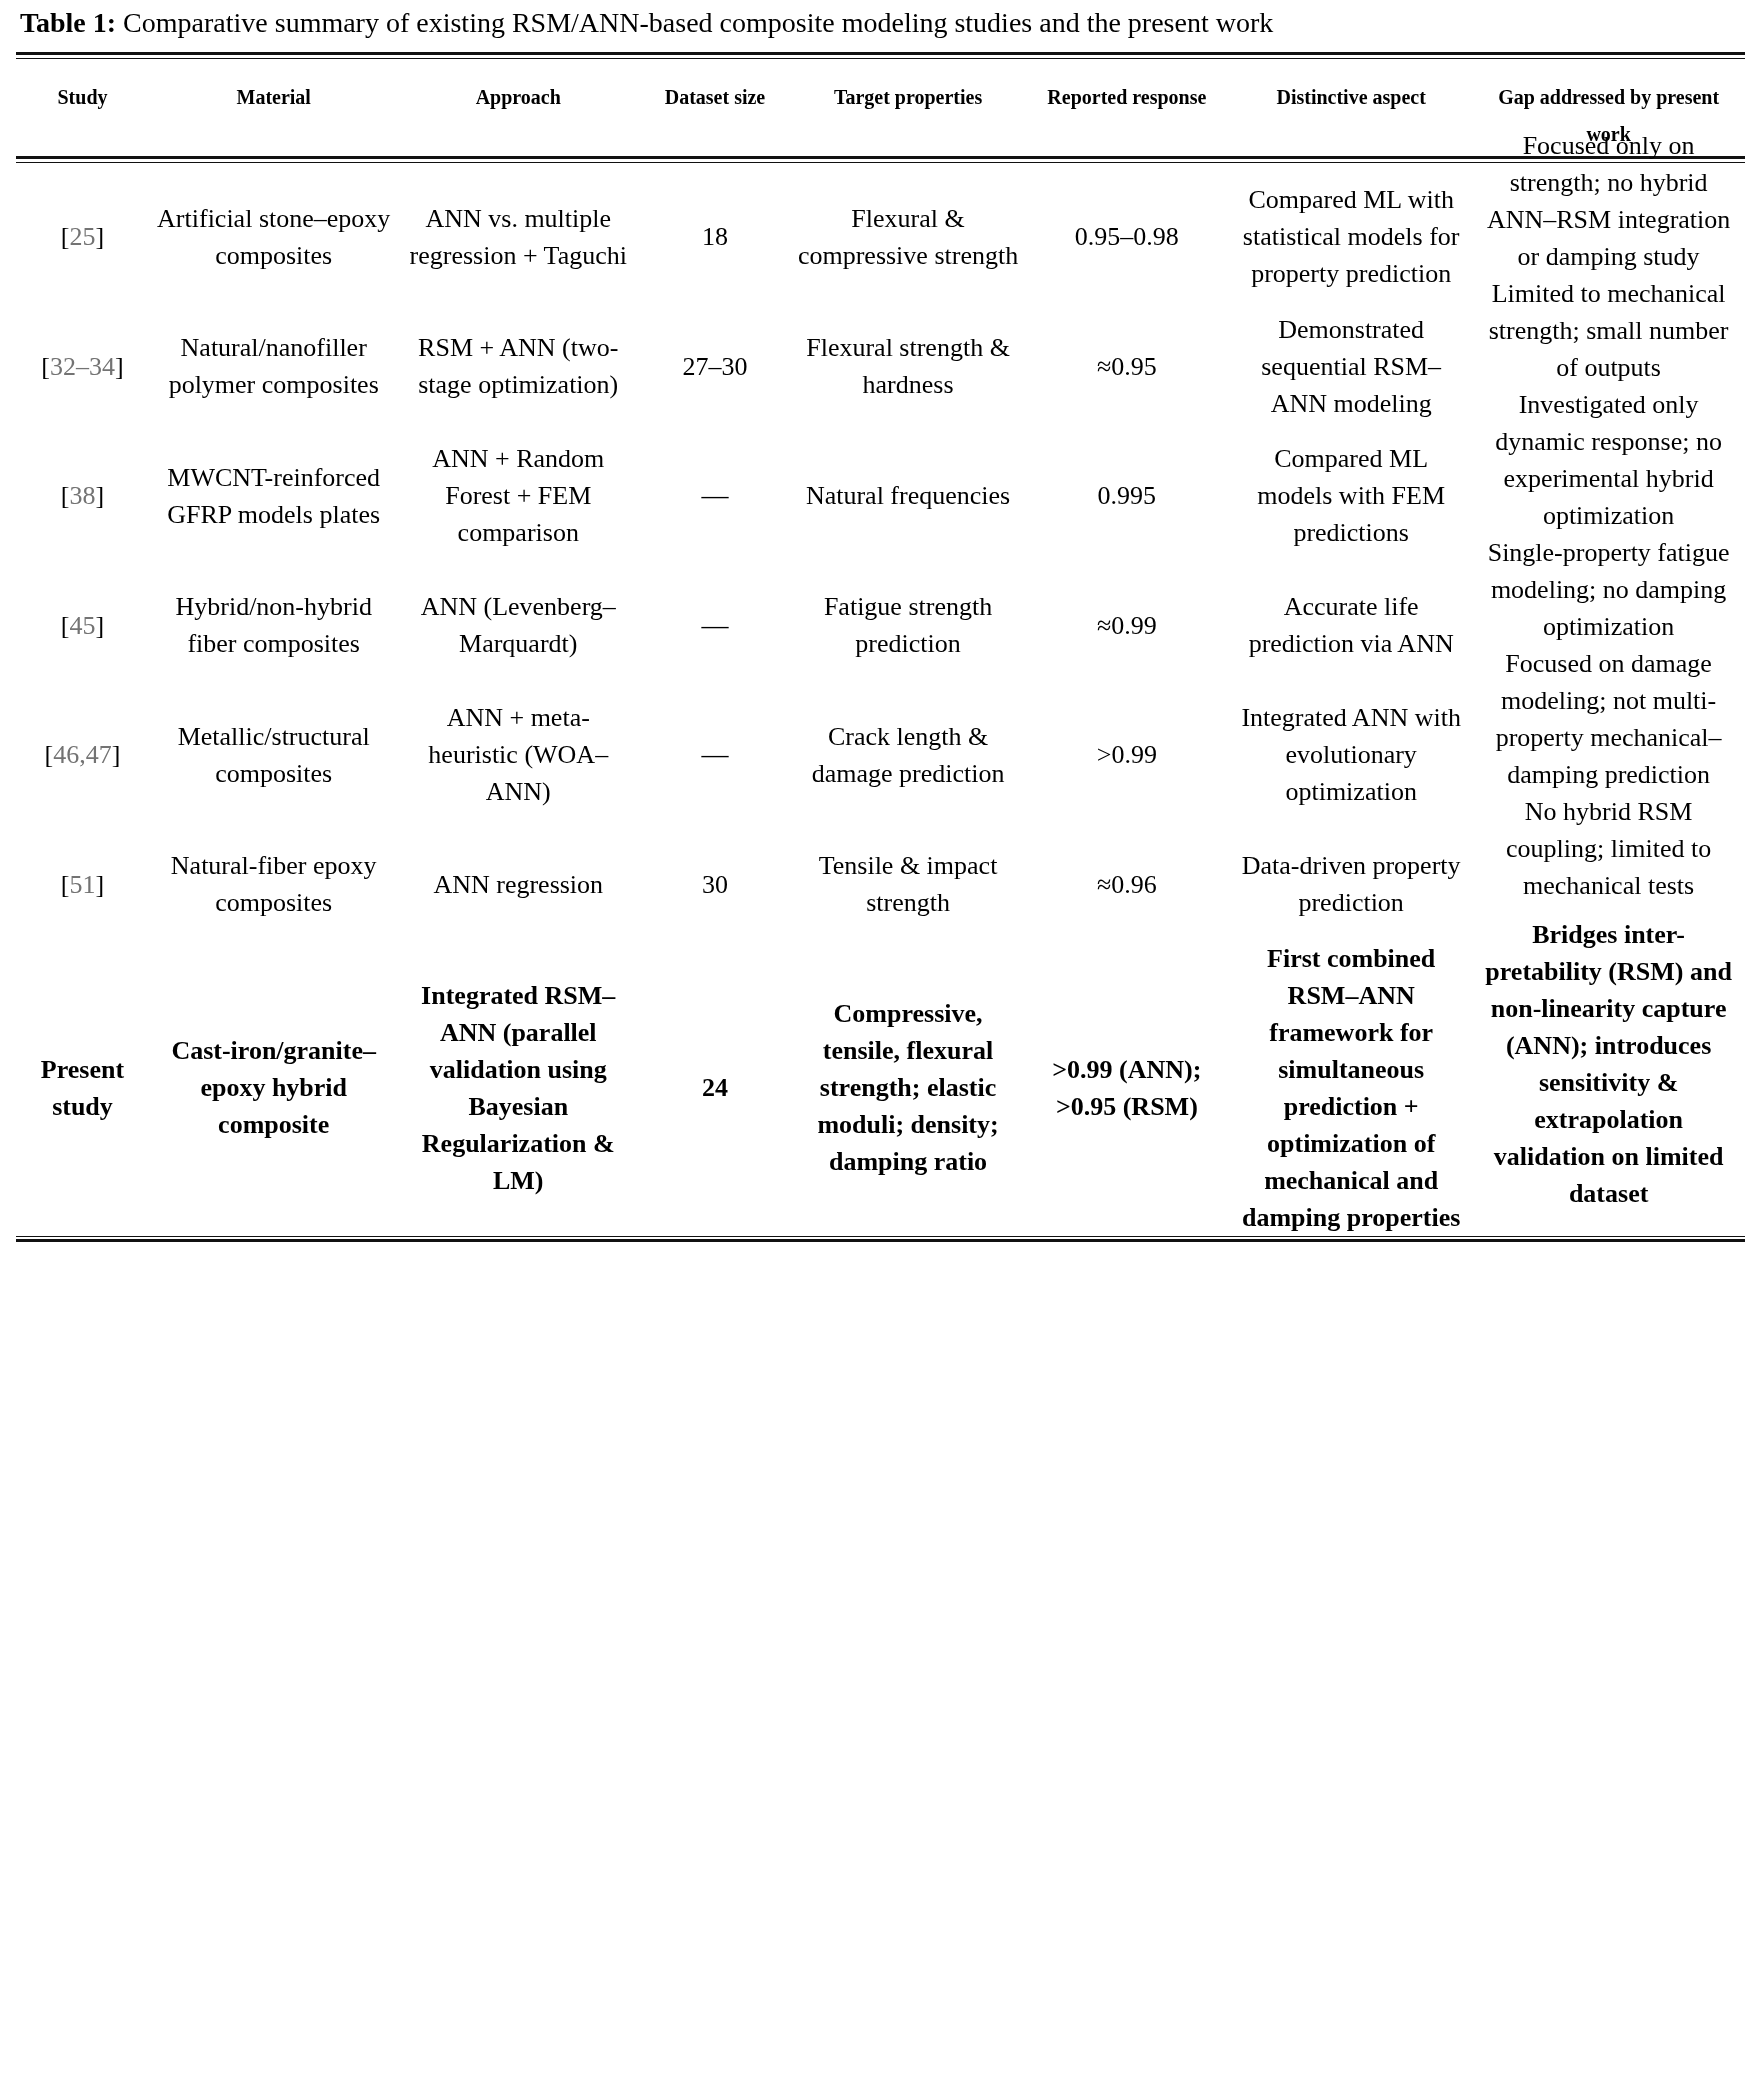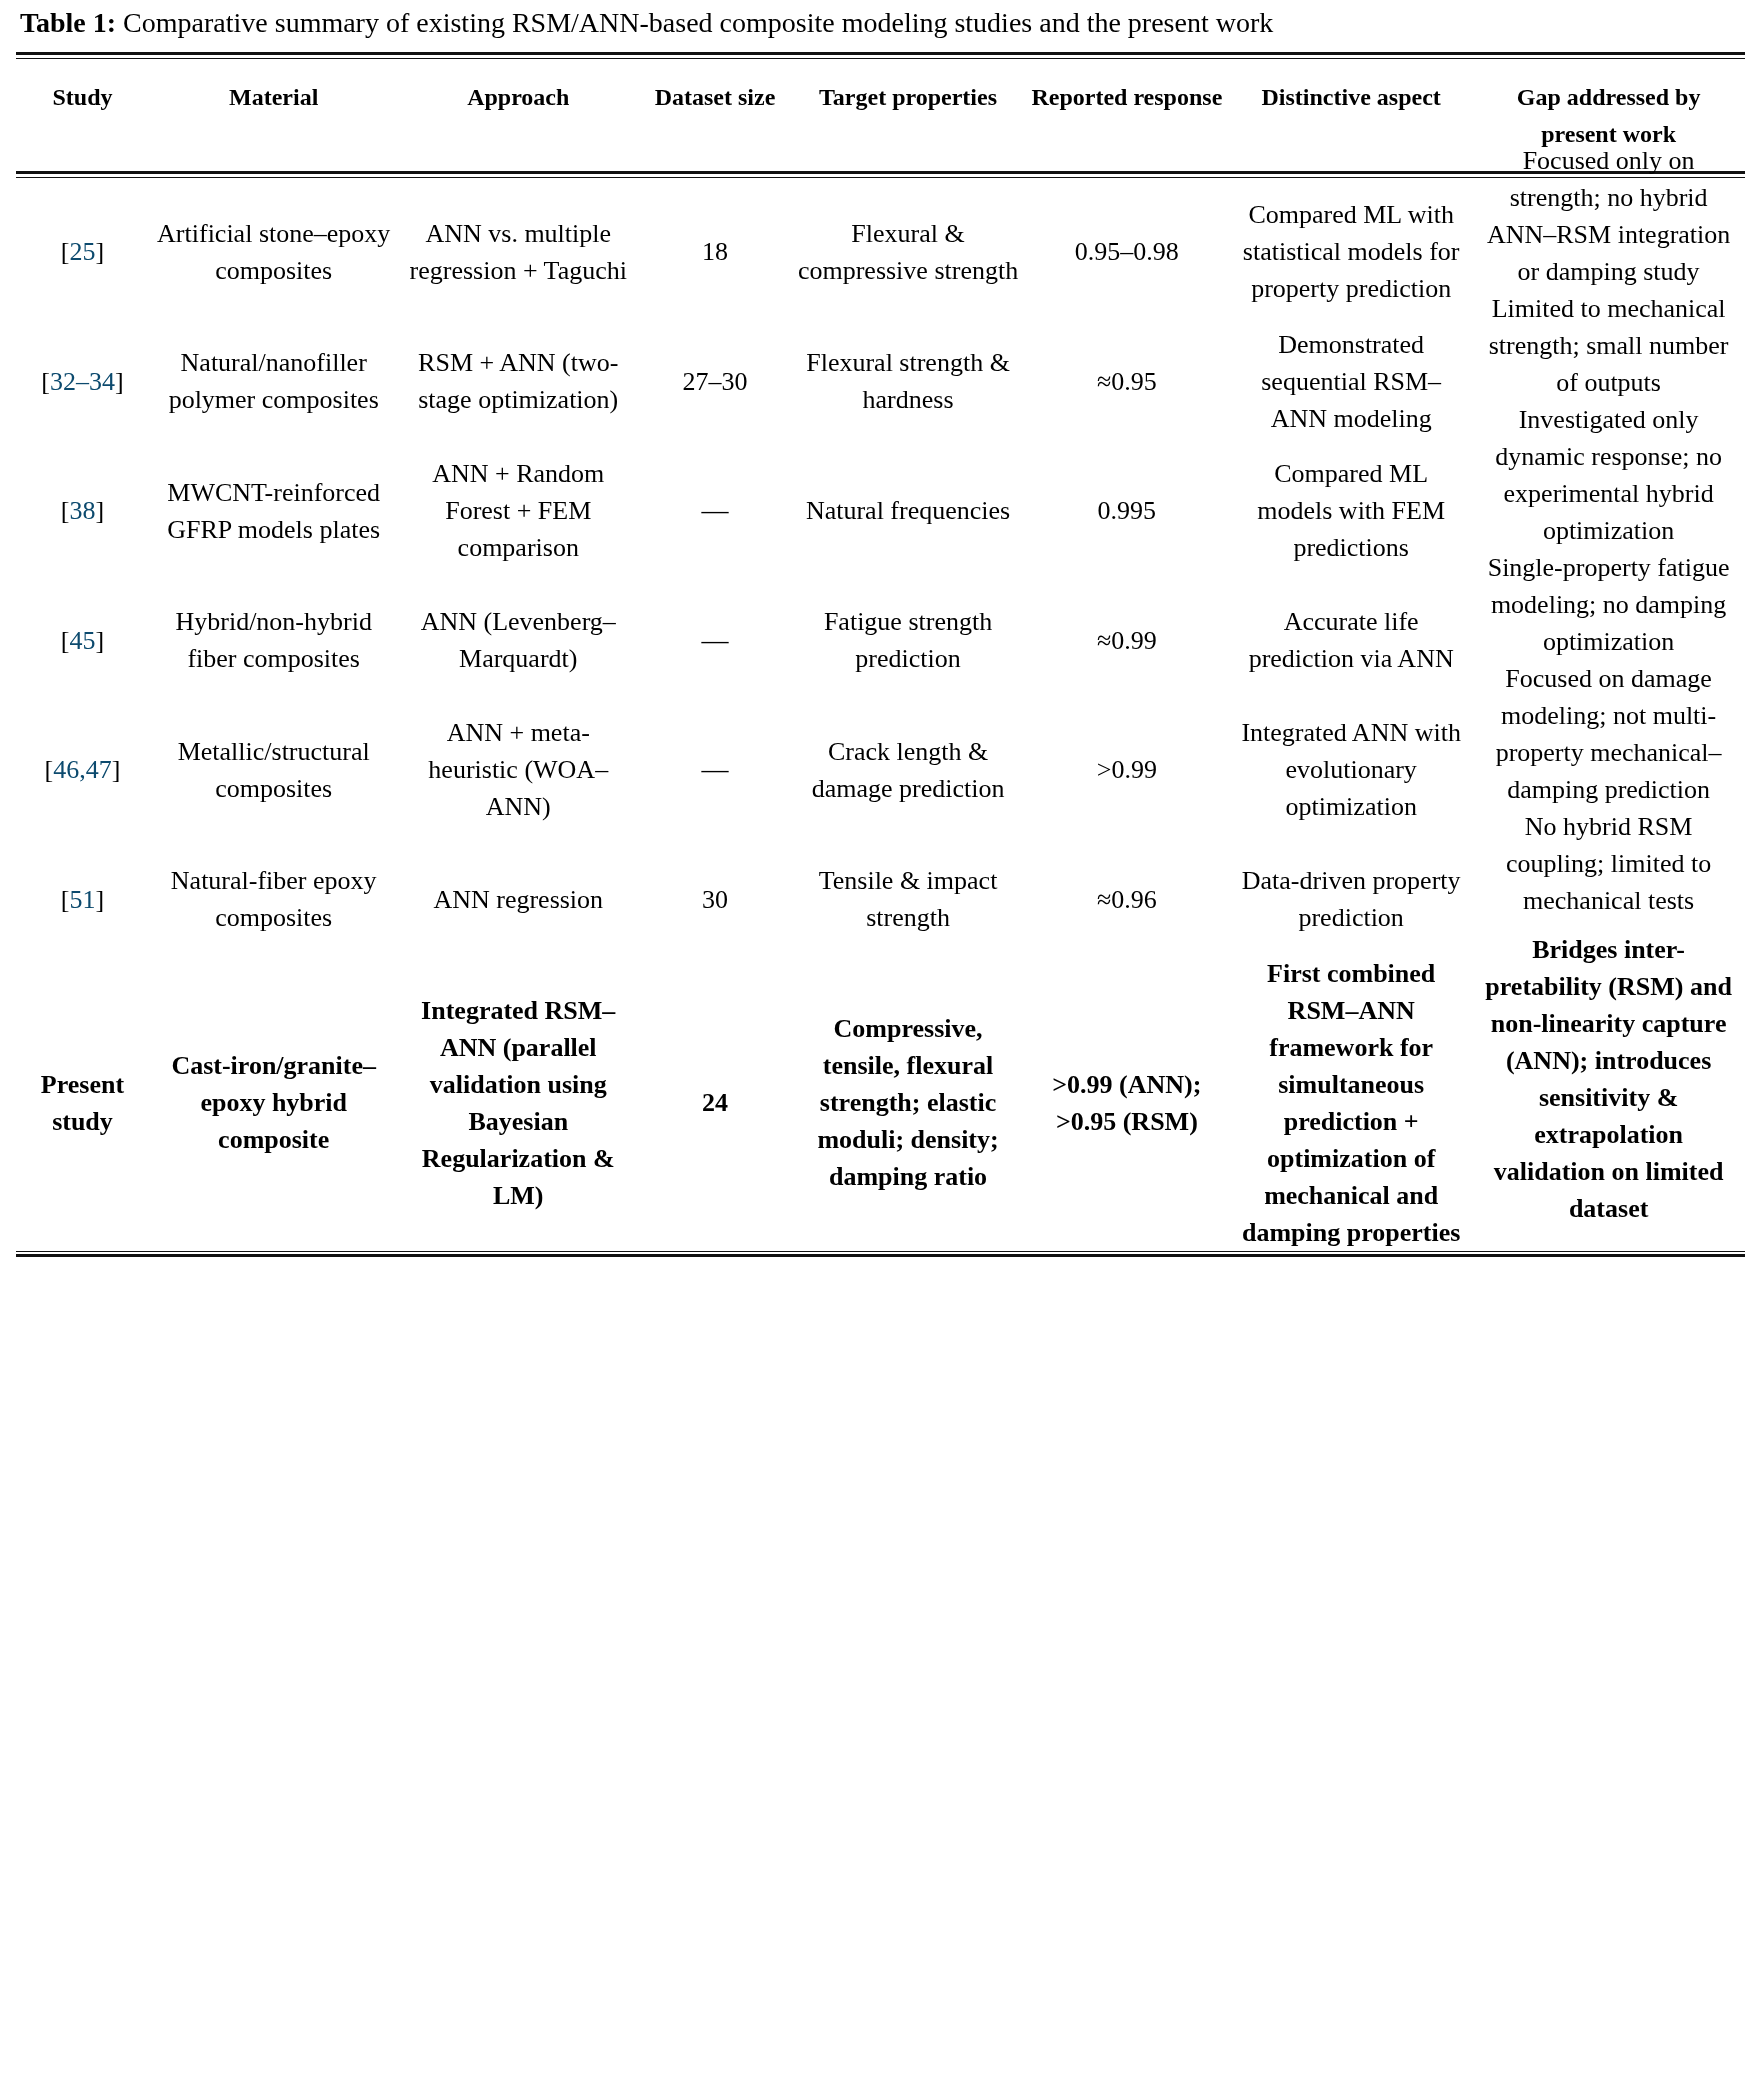--- a/index.html
+++ b/index.html
@@ -60,43 +60,43 @@
     font-size: 26px;
   }
   table.tbl th, table.tbl td {
     padding: 0 5.4px;
     vertical-align: middle;
     text-align: center;
     line-height: 37px;
   }
   table.tbl thead th {
     font-weight: bold;
-    font-size: 24px;
+    font-size: 20px;
     padding-top: 20px;
-    padding-bottom: 18px;
+    padding-bottom: 3px;
     vertical-align: top;
   }
   
   col.c-study    { width: 7.2%;  }
   col.c-material { width: 13.6%; }
   col.c-approach { width: 13.0%; }
   col.c-dataset  { width: 8.4%;  }
   col.c-target   { width: 12.6%; }
   col.c-acc      { width: 11.2%; }
   col.c-distinct { width: 13.2%; }
   col.c-gap      { width: 14.8%; }
 
   tbody td { height: 0.9px; }
   tbody tr td { padding-top: 0; padding-bottom: 0; }
 
   .cite {
     white-space: nowrap;
   }
   .cite .num {
-    color: #0c4a6e;
+    color: #737373;
   }
   .cite .brk {
     color: #000000;
   }
 
   
   td.gapcol {
     vertical-align: top;
     padding-top: 0;
   }

